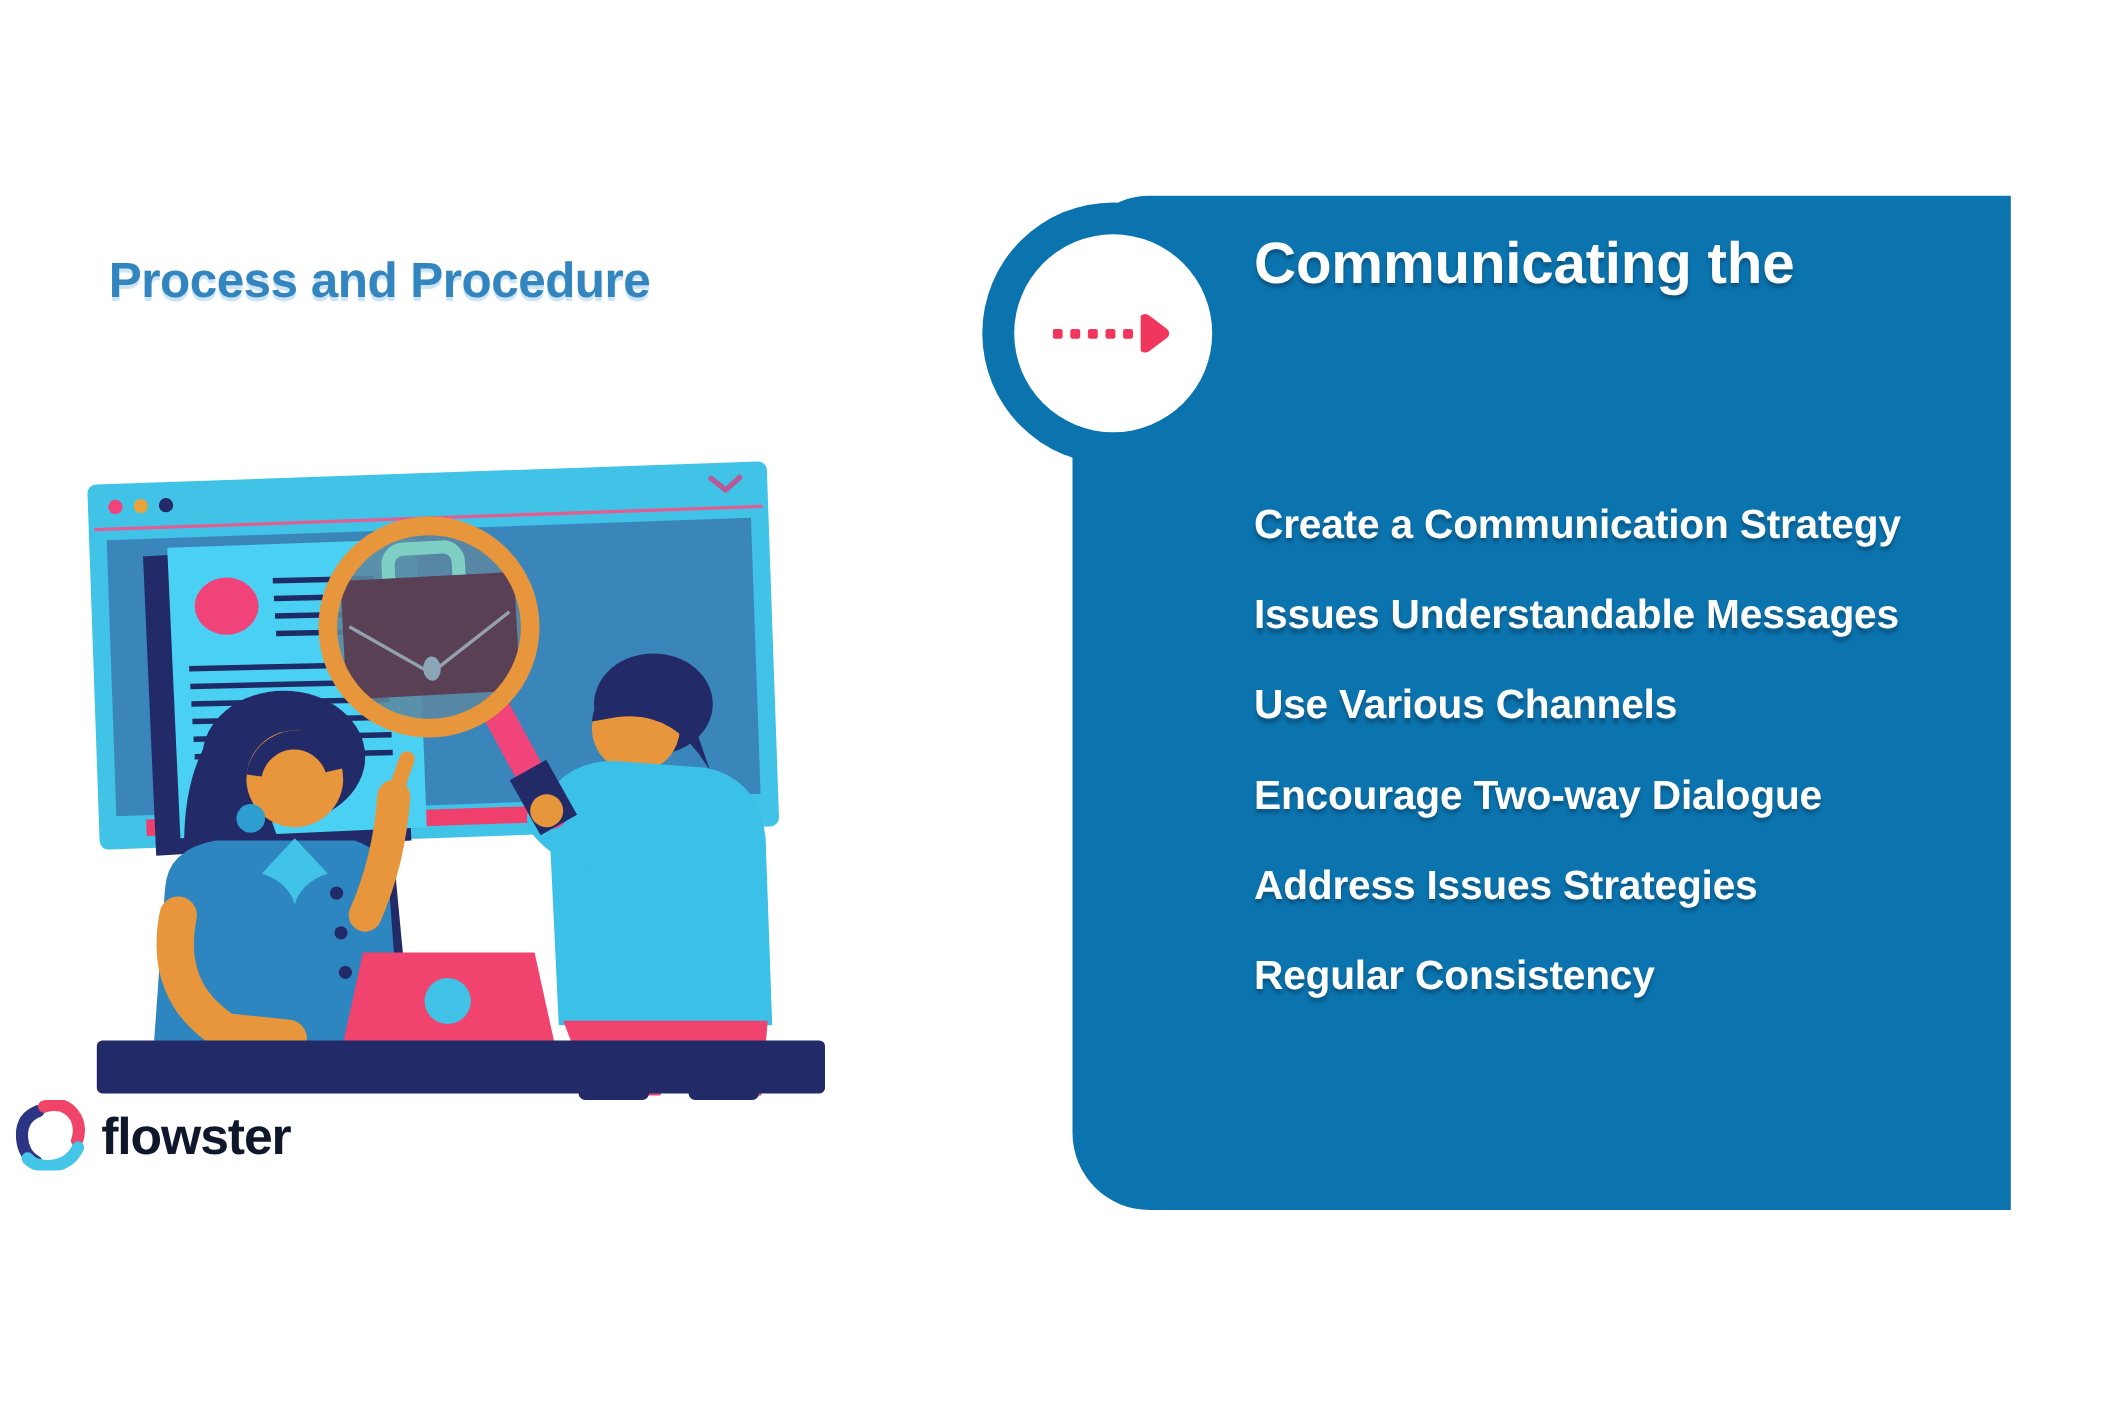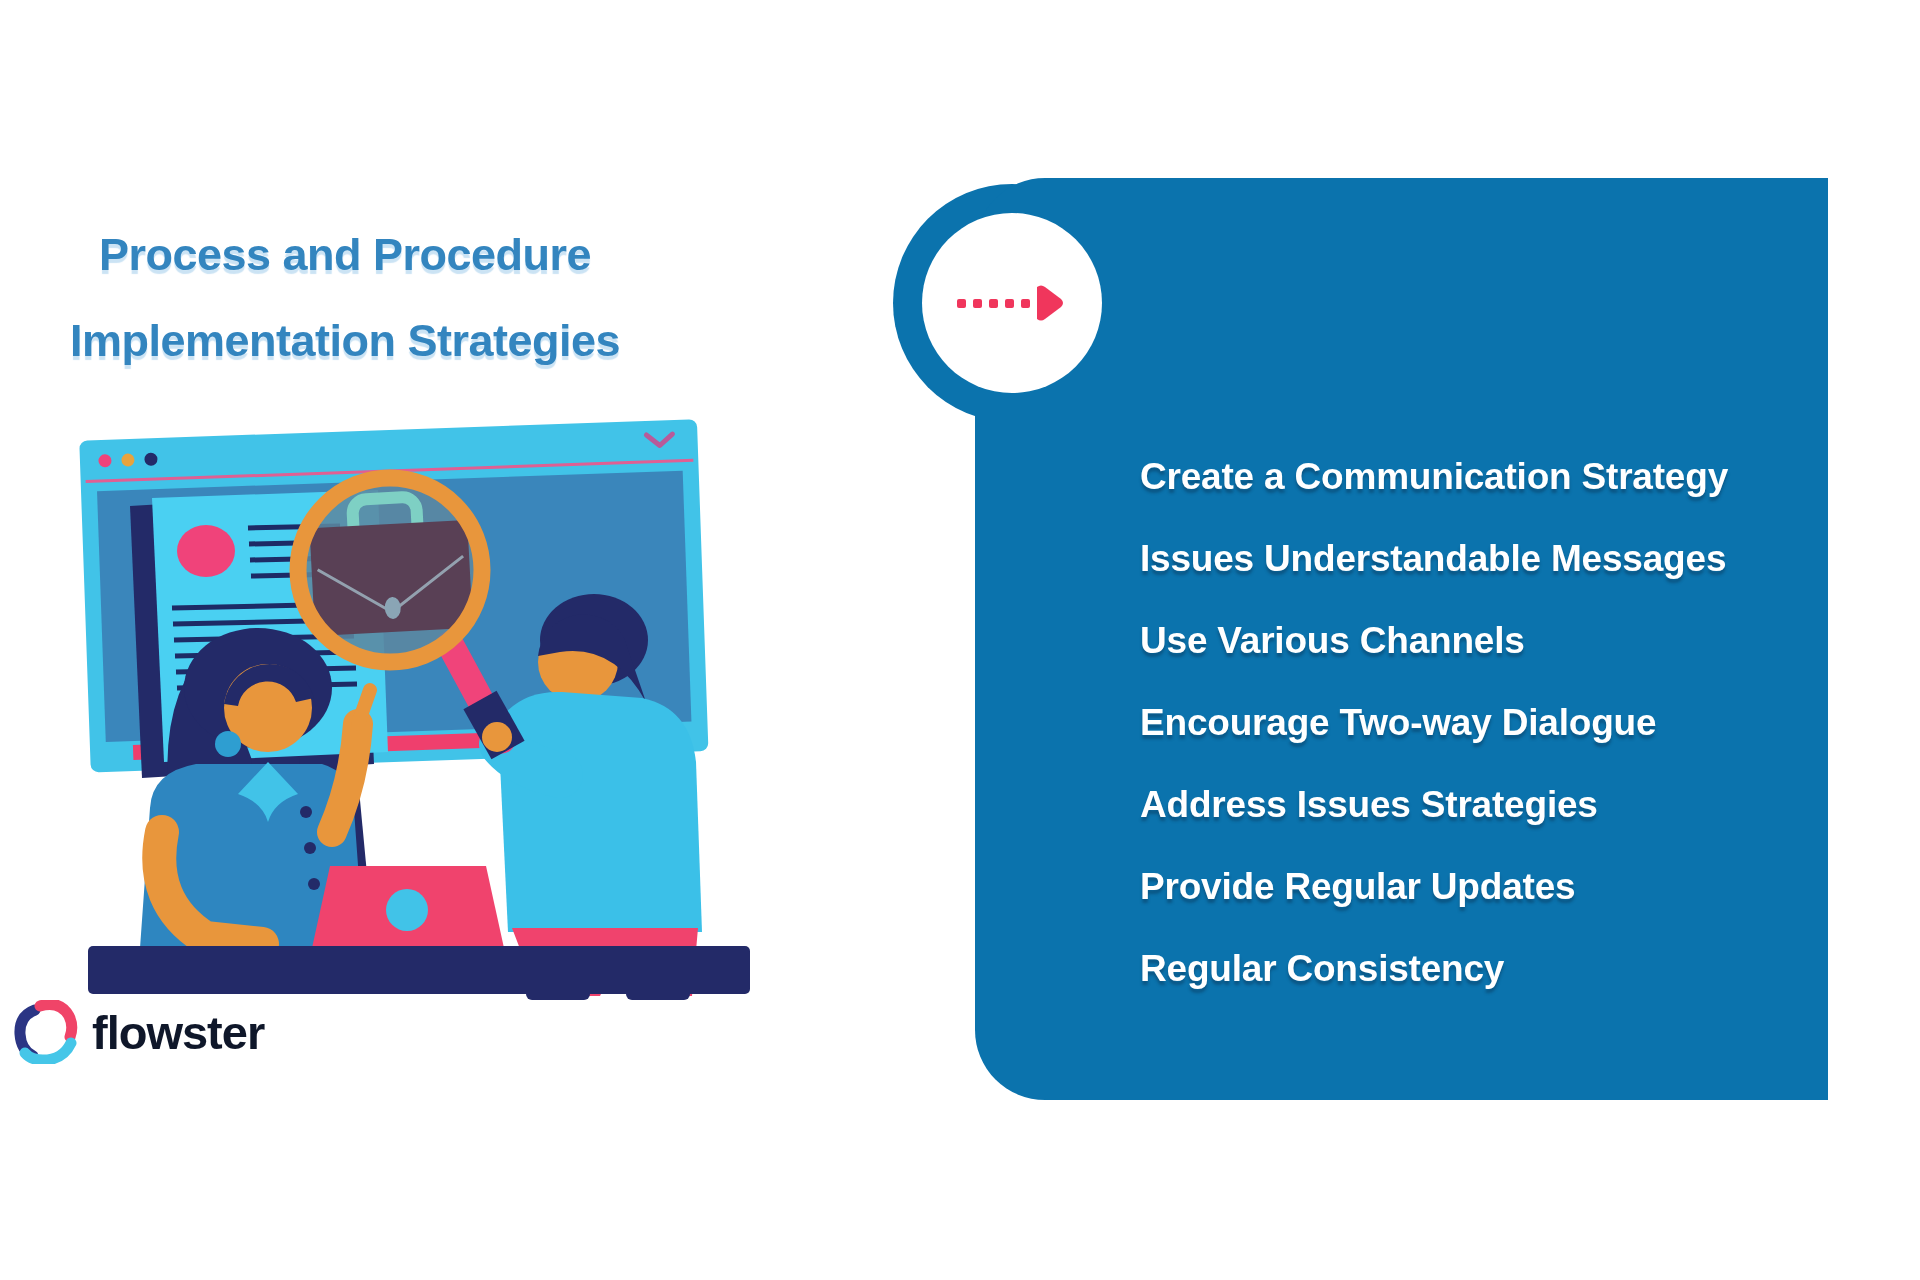--- a/index.html
+++ b/index.html
@@ -30,21 +30,20 @@
              font-size:37px;letter-spacing:-0.2px;text-shadow:0 4px 3px rgba(8,52,84,0.45);
              white-space:nowrap;}
 </style>
 </head>
 <body>
 
 <div class="canvas">
 
   <div class="left-title">
     <div>Process and Procedure</div>
-    <div>Implementation Strategies</div>
   </div>
 
   <svg class="illustration" viewBox="0 0 800 1280" xmlns="http://www.w3.org/2000/svg">
     <defs>
       <clipPath id="lens">
           <circle cx="390" cy="570" r="86"></circle>
         </clipPath>
     </defs>
 
     <g transform="rotate(-2 390 600)">
@@ -148,25 +147,25 @@
         <rect x="16" y="20" width="9" height="9" rx="2"></rect>
         <rect x="32" y="20" width="9" height="9" rx="2"></rect>
         <rect x="48" y="20" width="9" height="9" rx="2"></rect>
         <rect x="64" y="20" width="9" height="9" rx="2"></rect>
         <path d="M 80 8 Q 84 5 88 8 L 104 20 Q 108 24 104 28 L 88 40 Q 84 43 80 40 Z"></path>
       </g>
     </svg>
   </div>
 
   <div class="card-title">
+    <div>Communicating the</div>
   </div>
 
   <div class="card-list">
     <div class="card-item">Create a Communication Strategy</div>
     <div class="card-item">Issues Understandable Messages</div>
     <div class="card-item">Use Various Channels</div>
     <div class="card-item">Encourage Two-way Dialogue</div>
     <div class="card-item">Address Issues Strategies</div>
-    <div class="card-item">Provide Regular Updates</div>
     <div class="card-item">Regular Consistency</div>
   </div>
 
 </div>
 
 </body></html>

